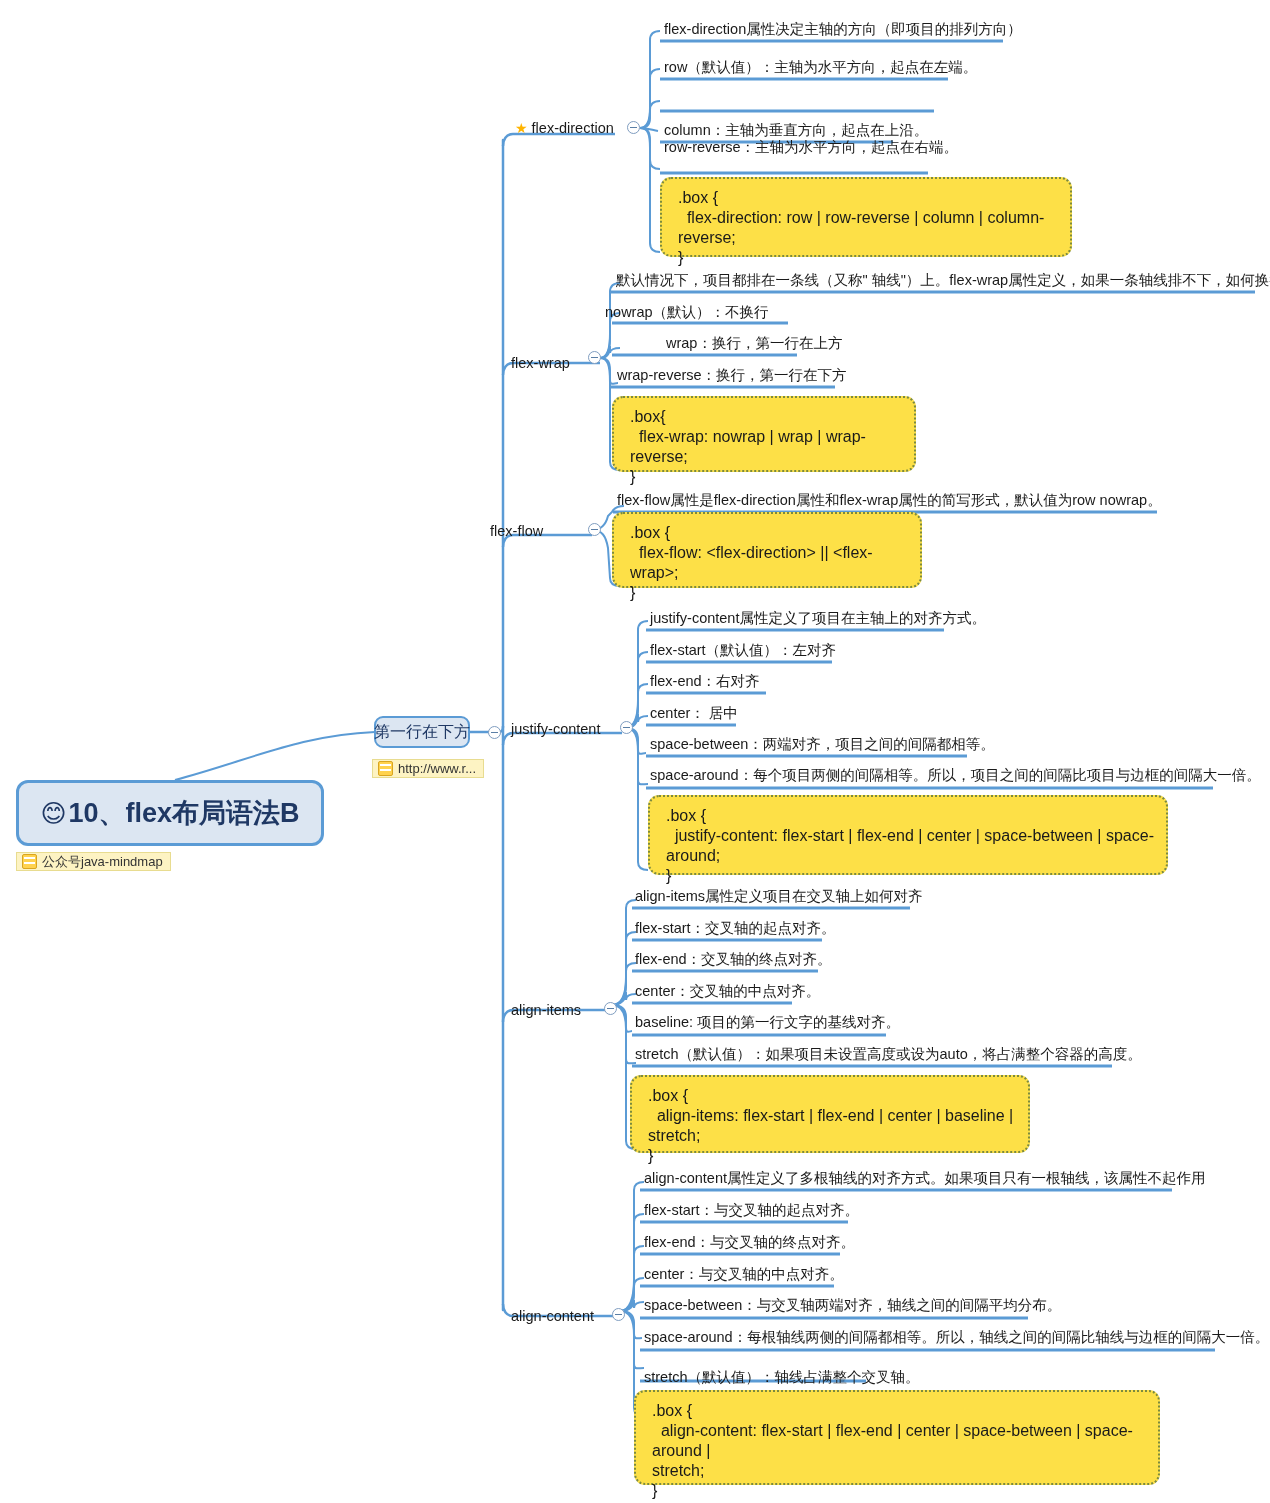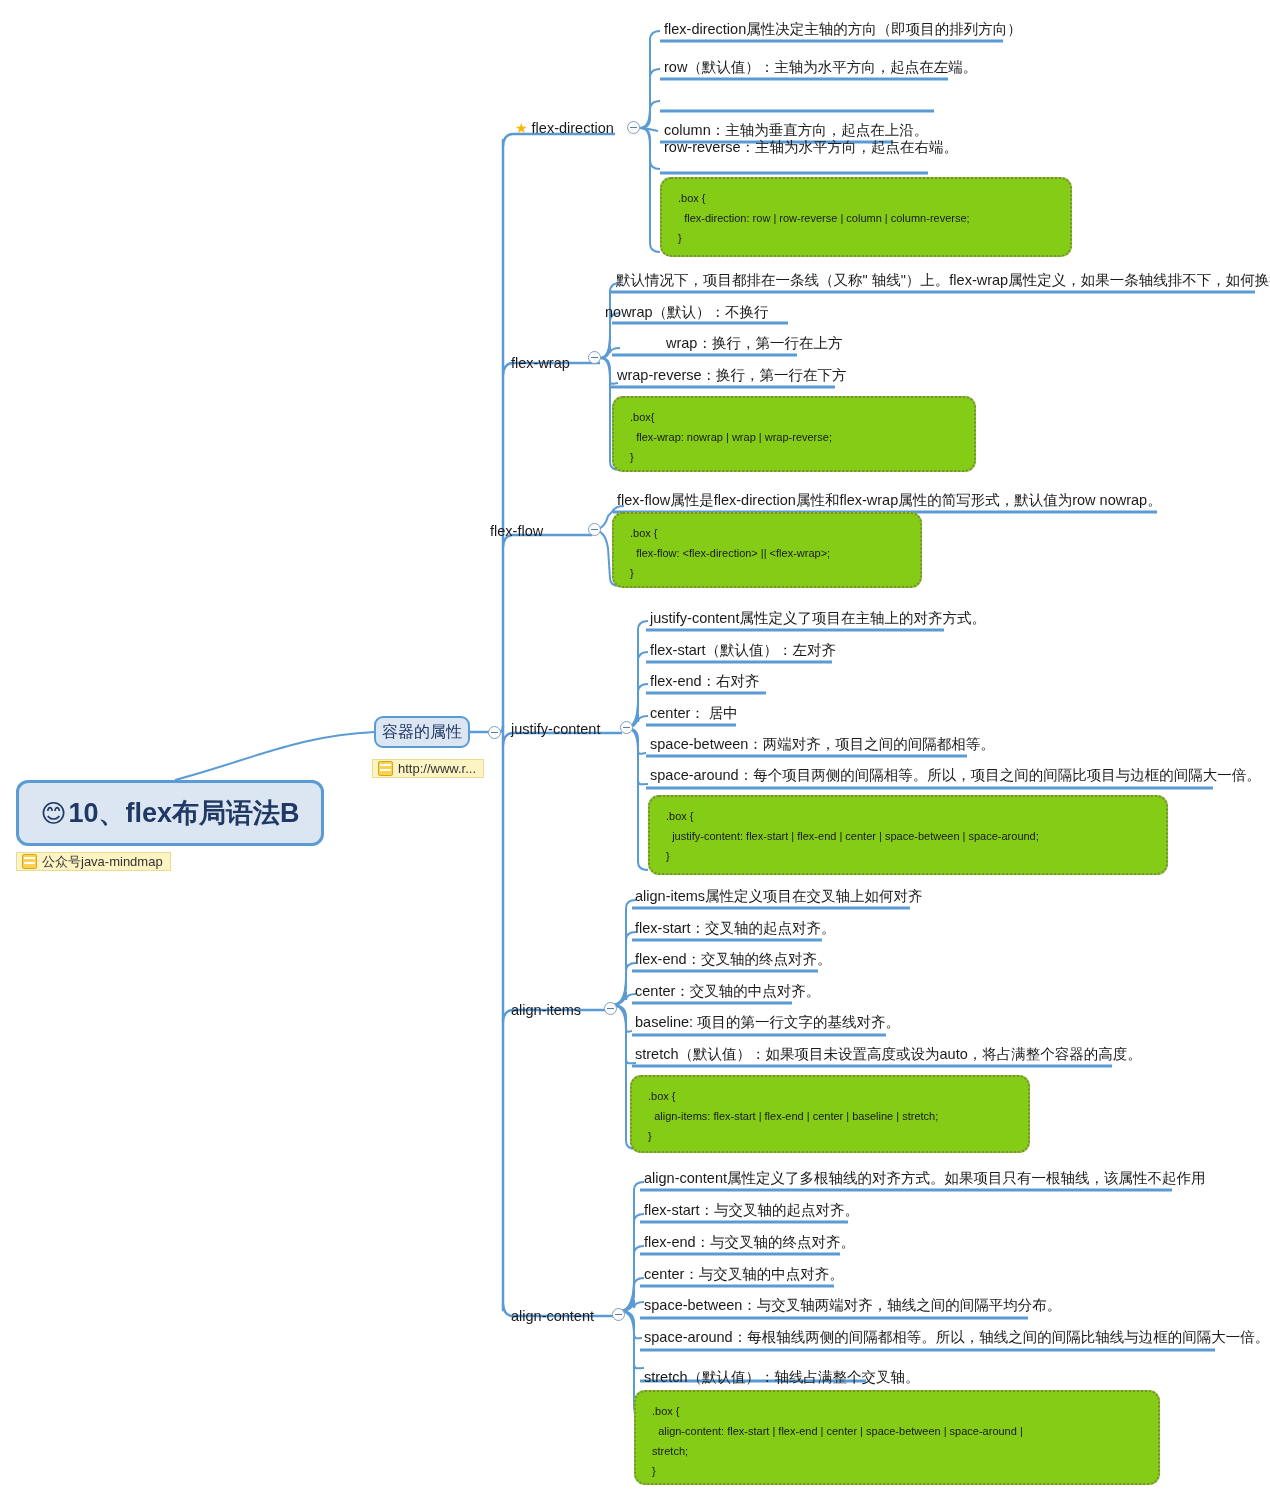--- a/index.html
+++ b/index.html
@@ -80,26 +80,26 @@
   .leaf{
     position:absolute;
     font-size:14.5px;color:#1a1a1a;
     white-space:nowrap;
     line-height:18px;
   }
 
   
   .codebox{
     position:absolute;
-    background:#84cc16;
+    background:#fde047;
     border:2px dotted #7b8a3f;
     border-radius:11px;
     box-sizing:border-box;
     padding:9px 7px 8px 16px;
-    font-size:11px;color:#1a1a1a;
+    font-size:16px;color:#1a1a1a;
     line-height:20px;
     white-space:pre-wrap;
   }
 
   
   .toggle{
     position:absolute;
     width:13px;height:13px;border-radius:50%;
     border:1px solid #7f9dc0;background:#ffffff;
     box-sizing:border-box;
@@ -218,21 +218,21 @@
   <div class="root">
     <span class="emoji">😊</span>
     <span>10、flex布局语法B</span>
   </div>
   <div class="chip" style="left:16px;top:852px;">
     <span class="chipicon"></span>
     <span>公众号java-mindmap</span>
   </div>
 
   <div class="node2" style="left:374px;top:716px;width:96px;height:32px;">
-    <span>容器的属性</span>
+    <span>第一行在下方</span>
   </div>
   <div class="chip" style="left:372px;top:759px;">
     <span class="chipicon"></span>
     <span>http://www.r...</span>
   </div>
   <div class="toggle" style="left:488px;top:726px;"></div>
 
   <div class="branch" style="left:515px;top:118px;">
     <span class="star">★</span>
     <span>flex-direction</span>
@@ -250,21 +250,21 @@
 
   <div class="branch" style="left:511px;top:353px;">
     <span>flex-wrap</span>
   </div>
   <div class="toggle" style="left:588px;top:351px;"></div>
 
   <div class="leaf" style="left:616px;top:271px;">默认情况下，项目都排在一条线（又称" 轴线"）上。flex-wrap属性定义，如果一条轴线排不下，如何换行</div>
   <div class="leaf" style="left:605px;top:303px;">nowrap（默认）：不换行</div>
   <div class="leaf" style="left:618px;top:334px;margin-left:48px;">wrap：换行，第一行在上方</div>
   <div class="leaf" style="left:617px;top:366px;">wrap-reverse：换行，第一行在下方</div>
-  <div class="codebox" style="left:612px;top:396px;width:364px;height:76px;">.box{
+  <div class="codebox" style="left:612px;top:396px;width:304px;height:76px;">.box{
   flex-wrap: nowrap | wrap | wrap-reverse;
 }</div>
 
   <div class="branch" style="left:490px;top:521px;">
     <span>flex-flow</span>
   </div>
   <div class="toggle" style="left:588px;top:523px;"></div>
 
   <div class="leaf" style="left:617px;top:491px;">flex-flow属性是flex-direction属性和flex-wrap属性的简写形式，默认值为row nowrap。</div>
   <div class="codebox" style="left:612px;top:512px;width:310px;height:76px;">.box {

